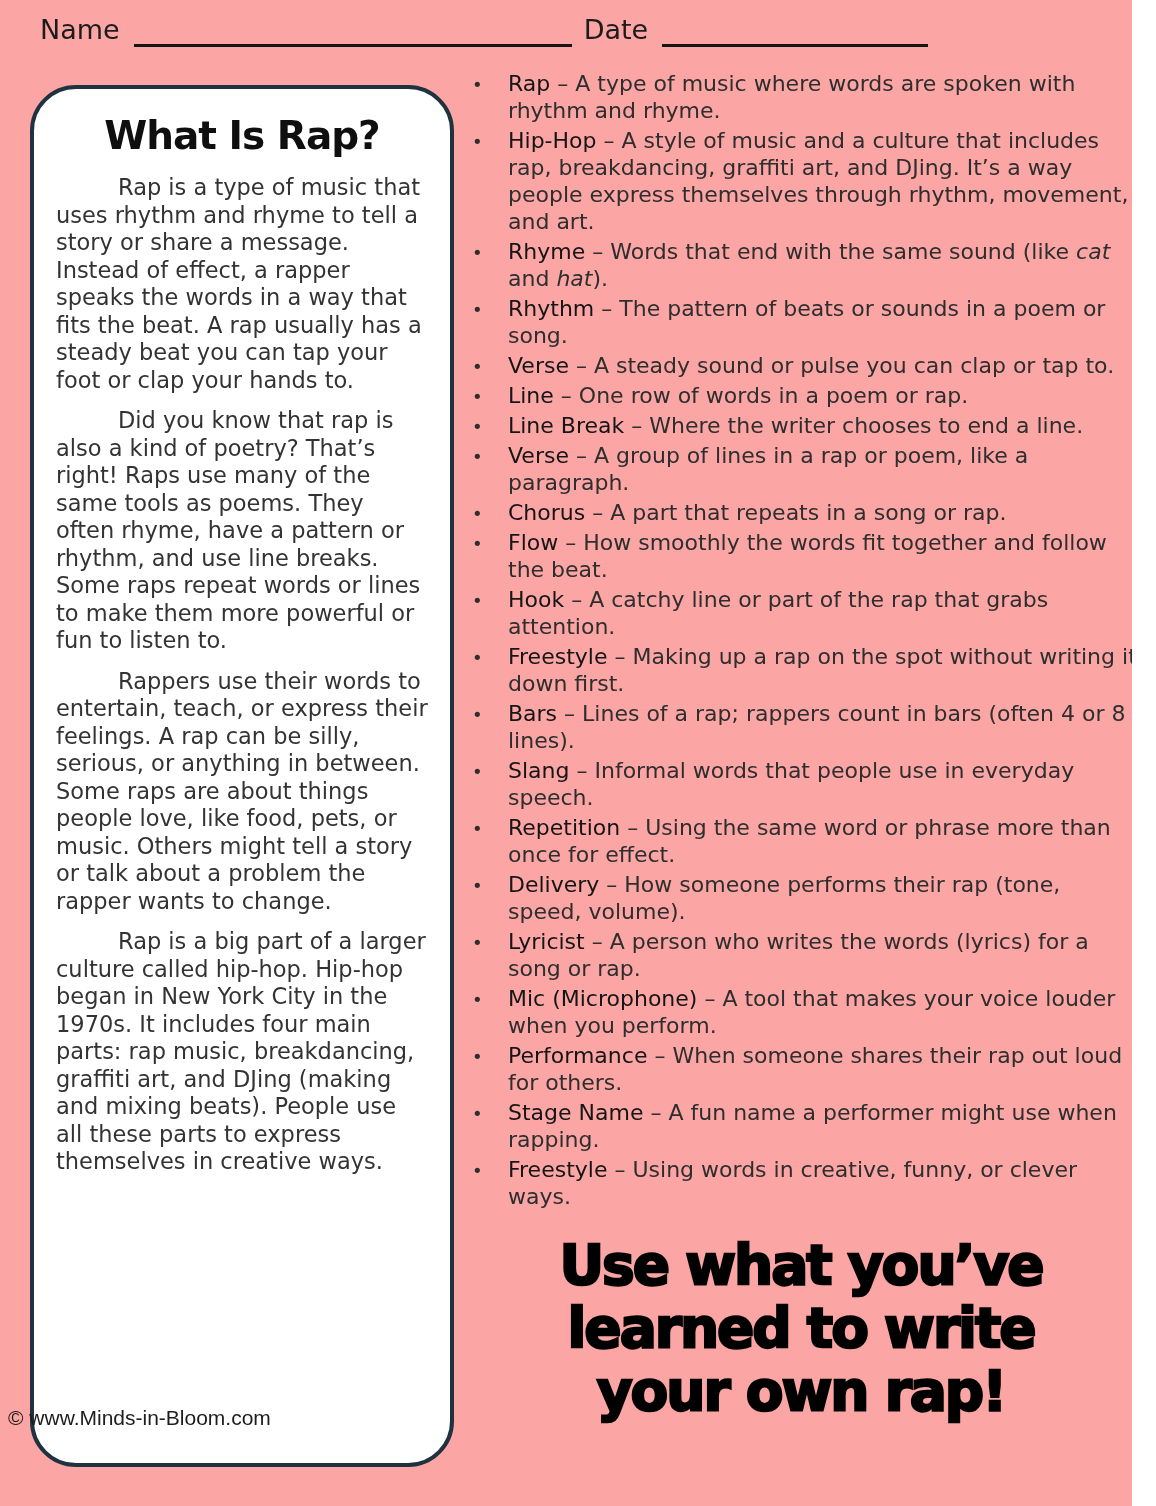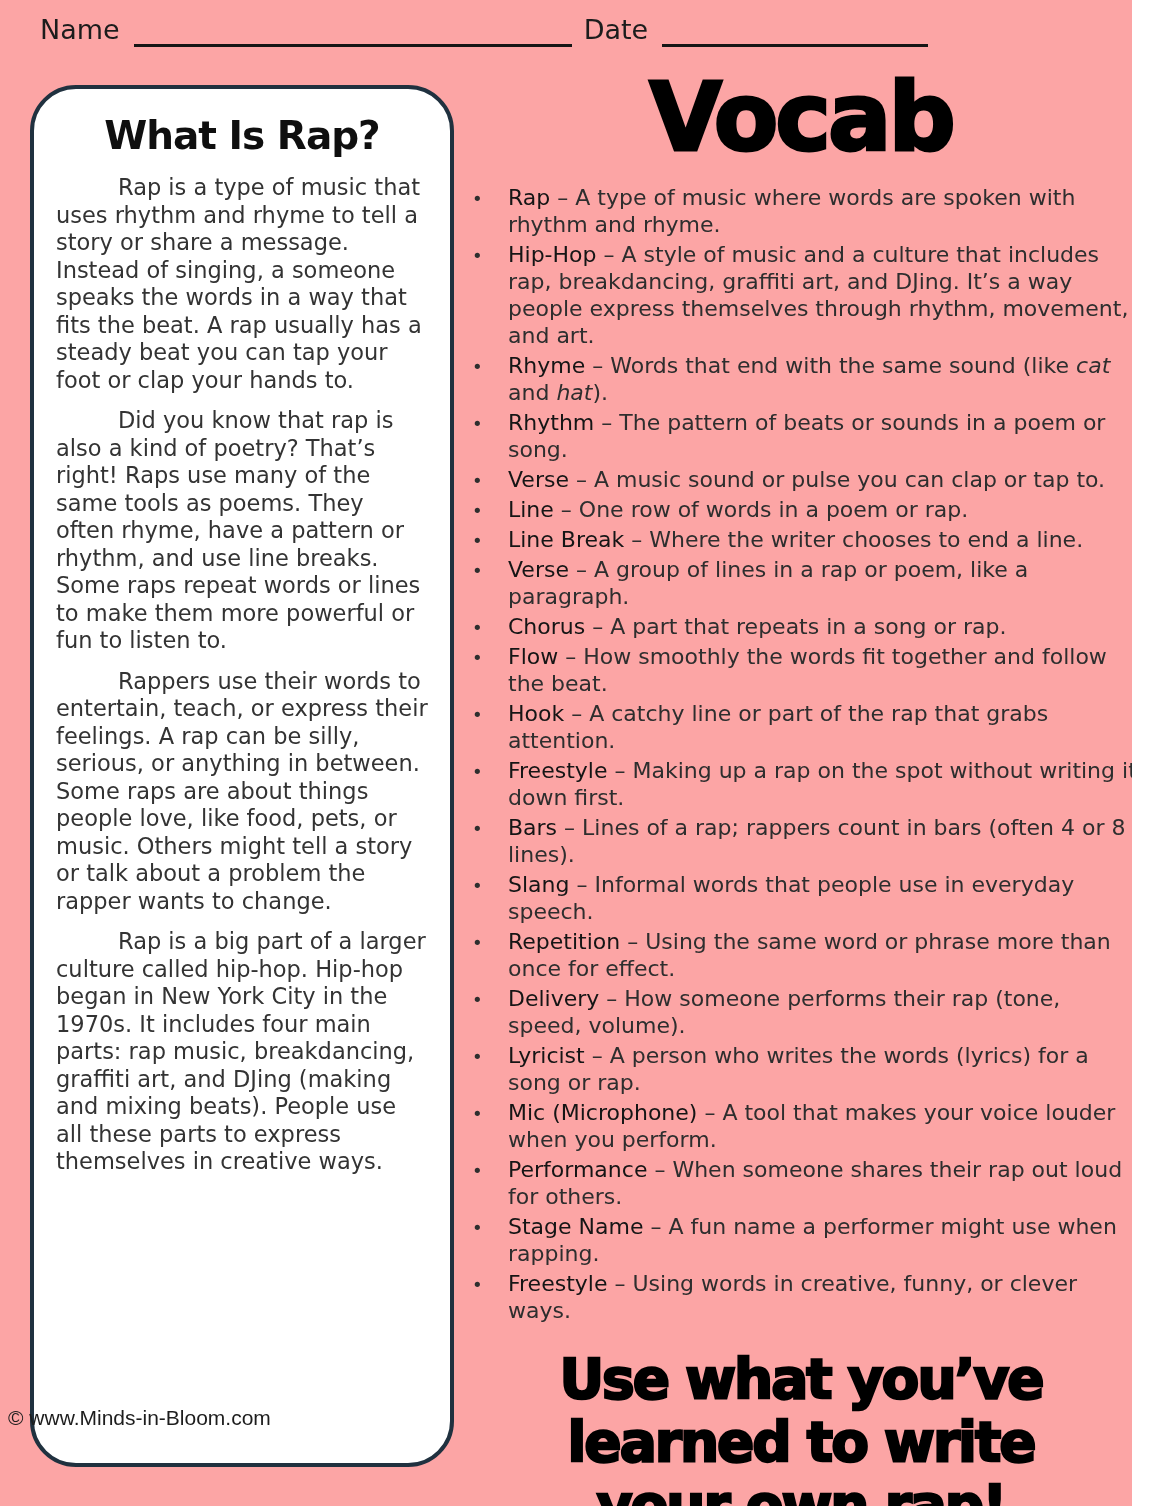--- a/index.html
+++ b/index.html
@@ -96,29 +96,28 @@
   <div class="topline">
     <span class="lbl">Name</span>
     <span class="blank name-blank"></span>
     <span class="lbl">Date</span>
     <span class="blank date-blank"></span>
   </div>
 
   <div class="left-box">
     <h2 class="panel-title">What Is Rap?</h2>
     <div class="panel-paragraphs" id="paras">
-        <p>Rap is a type of music that uses rhythm and rhyme to tell a story or share a message. Instead of singing, a someone speaks the words in a way that fits the beat. A rap usually has a steady beat you can tap your foot or clap your hands to.</p>
+        <p>Rap is a type of music that uses rhythm and rhyme to tell a story or share a message. Instead of effect, a rapper speaks the words in a way that fits the beat. A rap usually has a steady beat you can tap your foot or clap your hands to.</p>
         <p>Did you know that rap is also a kind of poetry? That’s right! Raps use many of the same tools as poems. They often rhyme, have a pattern or rhythm, and use line breaks. Some raps repeat words or lines to make them more powerful or fun to listen to.</p>
         <p>Rappers use their words to entertain, teach, or express their feelings. A rap can be silly, serious, or anything in between. Some raps are about things people love, like food, pets, or music. Others might tell a story or talk about a problem the rapper wants to change.</p>
         <p>Rap is a big part of a larger culture called hip-hop. Hip-hop began in New York City in the 1970s. It includes four main parts: rap music, breakdancing, graffiti art, and DJing (making and mixing beats). People use all these parts to express themselves in creative ways.</p>
       </div>
   </div>
 
   <div class="right-col">
-    <h1 class="vocab-title">Vocab</h1>
     <ul class="vocab-list" id="vocab-list">
 
         <li>
           <span class="bullet">•</span>
           <span class="vterm">Rap</span>
           <span class="vsep"> – </span>
           <span class="vdef">A type of music where words are spoken with rhythm and rhyme.</span>
         </li>
 
         <li>
@@ -139,21 +138,21 @@
           <span class="bullet">•</span>
           <span class="vterm">Rhythm</span>
           <span class="vsep"> – </span>
           <span class="vdef">The pattern of beats or sounds in a poem or song.</span>
         </li>
 
         <li>
           <span class="bullet">•</span>
           <span class="vterm">Verse</span>
           <span class="vsep"> – </span>
-          <span class="vdef">A music sound or pulse you can clap or tap to.</span>
+          <span class="vdef">A steady sound or pulse you can clap or tap to.</span>
         </li>
 
         <li>
           <span class="bullet">•</span>
           <span class="vterm">Line</span>
           <span class="vsep"> – </span>
           <span class="vdef">One row of words in a poem or rap.</span>
         </li>
 
         <li>

